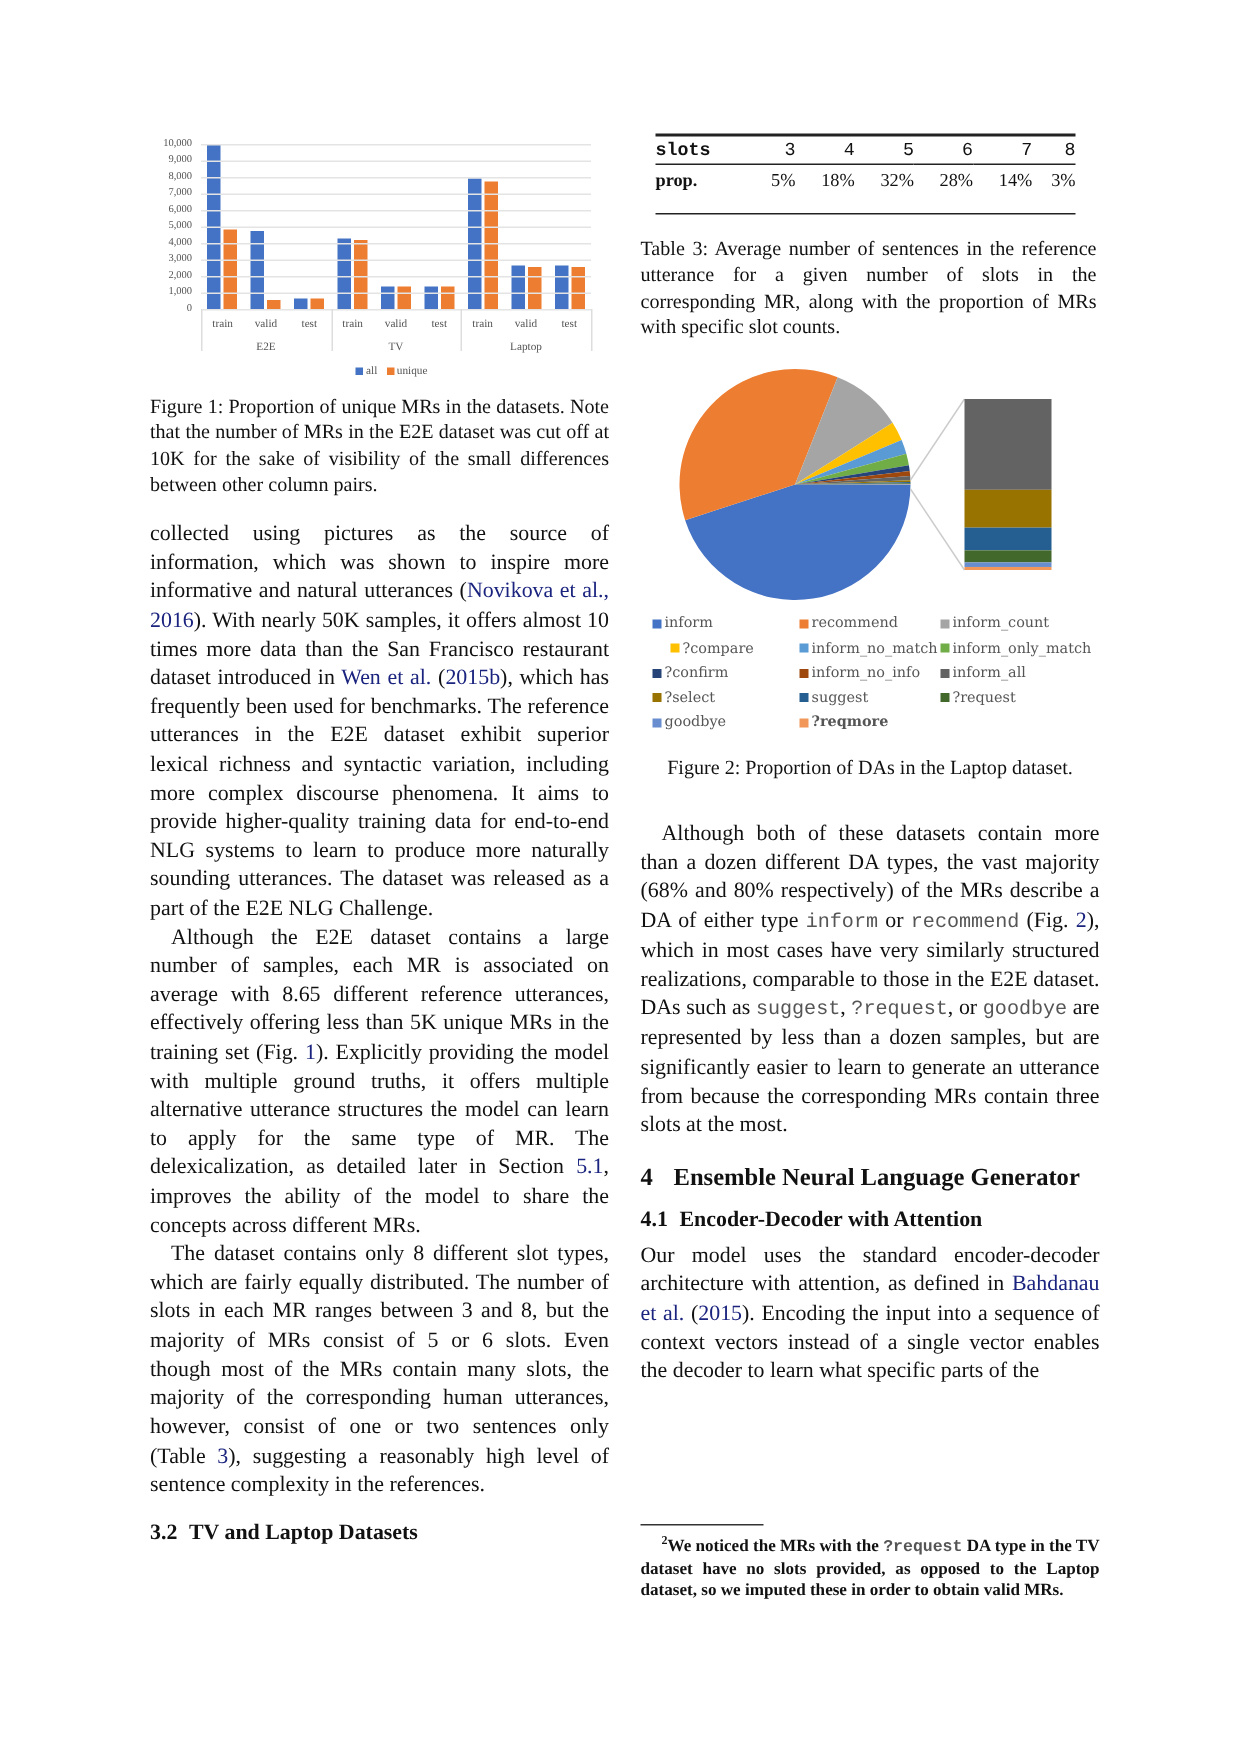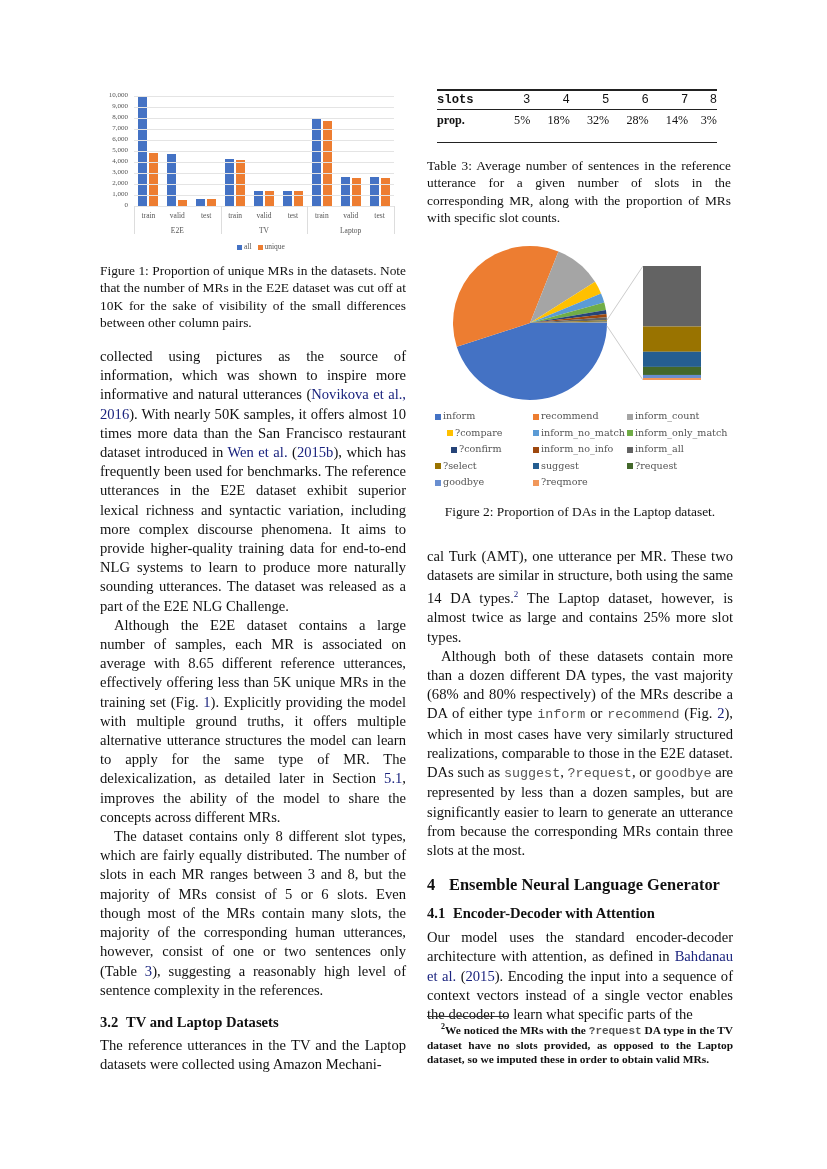--- a/index.html
+++ b/index.html
@@ -103,21 +103,20 @@
 
 <div class="col left" style="top:262px;">
   <p class="caption">Figure 1: Proportion of unique MRs in the datasets. Note that the number of MRs in the E2E dataset was cut off at 10K for the sake of visibility of the small differences between other column pairs.</p>
 </div>
 
 <div class="col left" style="top:347px;">
   <p class="body"><span>collected using pictures as the source of information, which was shown to inspire more informative and natural utterances (</span><a class="cite">Novikova et al., 2016</a><span>). With nearly 50K samples, it offers almost 10 times more data than the San Francisco restaurant dataset introduced in </span><a class="cite">Wen et al.</a><span> (</span><a class="cite">2015b</a><span>), which has frequently been used for benchmarks. The reference utterances in the E2E dataset exhibit superior lexical richness and syntactic variation, including more complex discourse phenomena. It aims to provide higher-quality training data for end-to-end NLG systems to learn to produce more naturally sounding utterances. The dataset was released as a part of the E2E NLG Challenge.</span></p>
   <p class="body ind"><span>Although the E2E dataset contains a large number of samples, each MR is associated on average with 8.65 different reference utterances, effectively offering less than 5K unique MRs in the training set (Fig. </span><a class="cite">1</a><span>). Explicitly providing the model with multiple ground truths, it offers multiple alternative utterance structures the model can learn to apply for the same type of MR. The delexicalization, as detailed later in Section </span><a class="cite">5.1</a><span>, improves the ability of the model to share the concepts across different MRs.</span></p>
   <p class="body ind"><span>The dataset contains only 8 different slot types, which are fairly equally distributed. The number of slots in each MR ranges between 3 and 8, but the majority of MRs consist of 5 or 6 slots. Even though most of the MRs contain many slots, the majority of the corresponding human utterances, however, consist of one or two sentences only (Table </span><a class="cite">3</a><span>), suggesting a reasonably high level of sentence complexity in the references.</span></p>
   <h3 style="margin-top:14px;"><span class="secnum">3.2</span><span>TV and Laptop Datasets</span></h3>
-  <p class="body" style="margin-top:5px;">The reference utterances in the TV and the Laptop datasets were collected using Amazon Mechani-</p>
 </div>
 
 <div style="position:absolute; left:437px; top:89px; width:280px; height:2px; background:#222;"></div>
 <table class="t3" id="t3" style="top:92px;">
   <tbody>
       <tr style="height:17px;font-family:Liberation Mono, monospace;">
     <td class="rh">slots</td>
     <td>3</td>
     <td>4</td>
     <td>5</td>
@@ -170,36 +169,35 @@
     <rect x="218" y="137.98230088495575" width="58" height="2.017699115044248" fill="#f1975a"></rect>
   </svg>
 
 <div class="plegend" id="plegend">
     <div class="pl-item" style="left: 0px; top: 0px;"><span class="pl-sq" style="background:#4472c4"></span><span>inform</span></div>
     <div class="pl-item" style="left: 98px; top: 0px;"><span class="pl-sq" style="background:#ed7d31"></span><span>recommend</span></div>
     <div class="pl-item" style="left: 192px; top: 0px;"><span class="pl-sq" style="background:#a5a5a5"></span><span>inform_count</span></div>
     <div class="pl-item" style="left: 12px; top: 16.5px;"><span class="pl-sq" style="background:#ffc000"></span><span>?compare</span></div>
     <div class="pl-item" style="left: 98px; top: 16.5px;"><span class="pl-sq" style="background:#5b9bd5"></span><span>inform_no_match</span></div>
     <div class="pl-item" style="left: 192px; top: 16.5px;"><span class="pl-sq" style="background:#70ad47"></span><span>inform_only_match</span></div>
-    <div class="pl-item" style="left: 16px; top: 33px;"><span class="pl-sq" style="background:#264478"></span><span>?confirm</span></div>
+    <div class="pl-item" style="left: 0px; top: 33px;"><span class="pl-sq" style="background:#264478"></span><span>?confirm</span></div>
     <div class="pl-item" style="left: 98px; top: 33px;"><span class="pl-sq" style="background:#9e480e"></span><span>inform_no_info</span></div>
     <div class="pl-item" style="left: 192px; top: 33px;"><span class="pl-sq" style="background:#636363"></span><span>inform_all</span></div>
     <div class="pl-item" style="left: 0px; top: 49.5px;"><span class="pl-sq" style="background:#997300"></span><span>?select</span></div>
     <div class="pl-item" style="left: 98px; top: 49.5px;"><span class="pl-sq" style="background:#255e91"></span><span>suggest</span></div>
     <div class="pl-item" style="left: 192px; top: 49.5px;"><span class="pl-sq" style="background:#43682b"></span><span>?request</span></div>
     <div class="pl-item" style="left: 0px; top: 66px;"><span class="pl-sq" style="background:#698ed0"></span><span>goodbye</span></div>
-    <div class="pl-item" style="left: 98px; top: 66px;"><span class="pl-sq" style="background:#f1975a"></span><span>?reqmore</span></div>
+    <div class="pl-item" style="left: 98px; top: 66px; font-weight: bold;"><span class="pl-sq" style="background:#f1975a"></span><span>?reqmore</span></div>
   </div>
 
 <div class="col right" style="top:503px; text-align:center;">
   <p class="caption" style="text-align:center;">Figure 2: Proportion of DAs in the Laptop dataset.</p>
 </div>
 
 <div class="col right" style="top:547px;">
-  <p class="body"><span>cal Turk (AMT), one utterance per MR. These two datasets are similar in structure, both using the same 14 DA types.</span><sup class="cite" style="font-size:9px;">2</sup><span> The Laptop dataset, however, is almost twice as large and contains 25% more slot types.</span></p>
   <p class="body ind"><span>Although both of these datasets contain more than a dozen different DA types, the vast majority (68% and 80% respectively) of the MRs describe a DA of either type </span><span class="tt">inform</span><span> or </span><span class="tt">recommend</span><span> (Fig. </span><a class="cite">2</a><span>), which in most cases have very similarly structured realizations, comparable to those in the E2E dataset. DAs such as </span><span class="tt">suggest</span><span>, </span><span class="tt">?request</span><span>, or </span><span class="tt">goodbye</span><span> are represented by less than a dozen samples, but are significantly easier to learn to generate an utterance from because the corresponding MRs contain three slots at the most.</span></p>
   <h2 style="margin-top:15px;"><span class="secnum2">4</span><span>Ensemble Neural Language Generator</span></h2>
   <h3 style="margin-top:10px;"><span class="secnum">4.1</span><span>Encoder-Decoder with Attention</span></h3>
   <p class="body" style="margin-top:6px;"><span>Our model uses the standard encoder-decoder architecture with attention, as defined in </span><a class="cite">Bahdanau et al.</a><span> (</span><a class="cite">2015</a><span>). Encoding the input into a sequence of context vectors instead of a single vector enables the decoder to learn what specific parts of the</span></p>
 </div>
 
 <div style="position:absolute; left:427px; top:1016px; width:82px; height:1px; background:#333;"></div>
 <div class="col right" style="top:1020px;">
   <p class="footnote" style="text-indent:14px;font-weight:bold;"><sup style="font-size:8px;">2</sup><span>We noticed the MRs with the </span><span class="tt" style="font-size:11px;">?request</span><span> DA type in the TV dataset have no slots provided, as opposed to the Laptop dataset, so we imputed these in order to obtain valid MRs.</span></p>
 </div>

